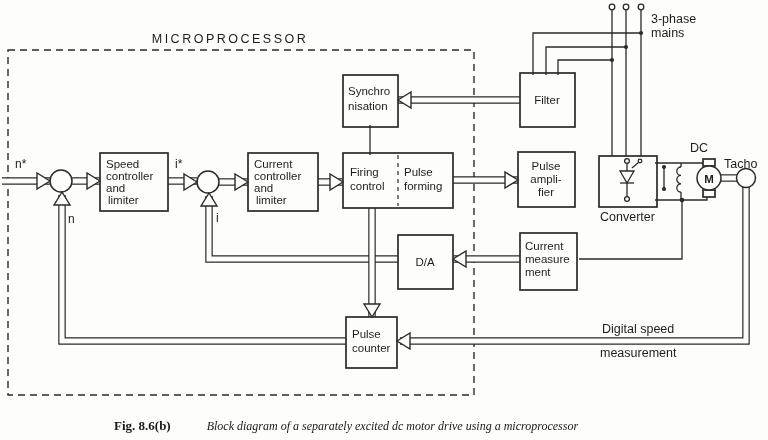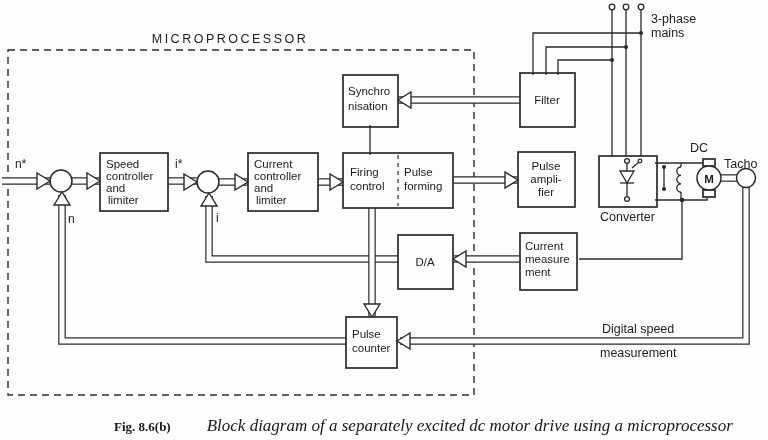--- a/index.html
+++ b/index.html
@@ -17,21 +17,21 @@
   .box{fill:#fdfdfb;stroke:#2a2a2a;stroke-width:1.7;}
   .circ{fill:#fdfdfb;stroke:#2a2a2a;stroke-width:1.5;}
   .wire{fill:none;stroke:#2a2a2a;stroke-width:1.3;}
   .divider{fill:none;stroke:#2a2a2a;stroke-width:1.2;stroke-dasharray:4 4;}
   .ah{fill:#fdfdfb;stroke:#2a2a2a;stroke-width:1.4;stroke-linejoin:miter;}
   .dot{fill:#2a2a2a;stroke:none;}
   .term{fill:#fdfdfb;stroke:#2a2a2a;stroke-width:1.3;}
   .caption{position:absolute;left:114px;top:416px;white-space:nowrap;
            font-family:"Liberation Serif",serif;color:#181818;}
   .caption .fig{font-weight:bold;font-size:13px;margin-right:36px;}
-  .caption .txt{font-style:italic;font-size:17px;}
+  .caption .txt{font-style:italic;font-size:12px;}
 </style>
 </head>
 <body>
 
 <div class="stage">
 <svg width="768" height="412" viewBox="0 0 768 412">
 
   <rect class="dashrect" x="8" y="50" width="466" height="345"></rect>
 
   <g>

